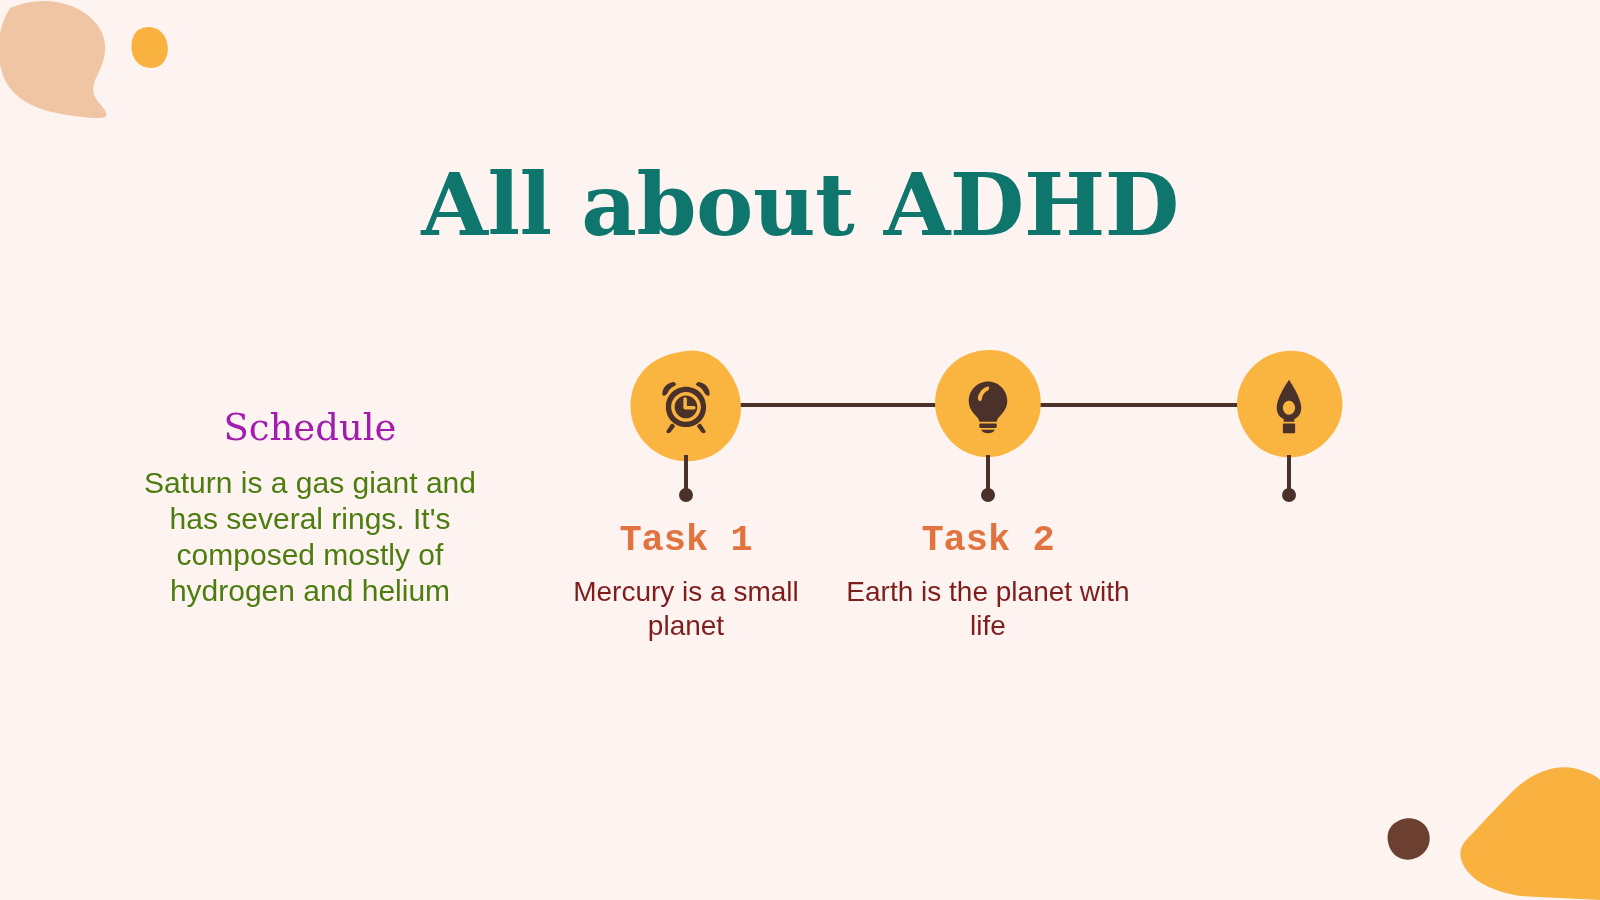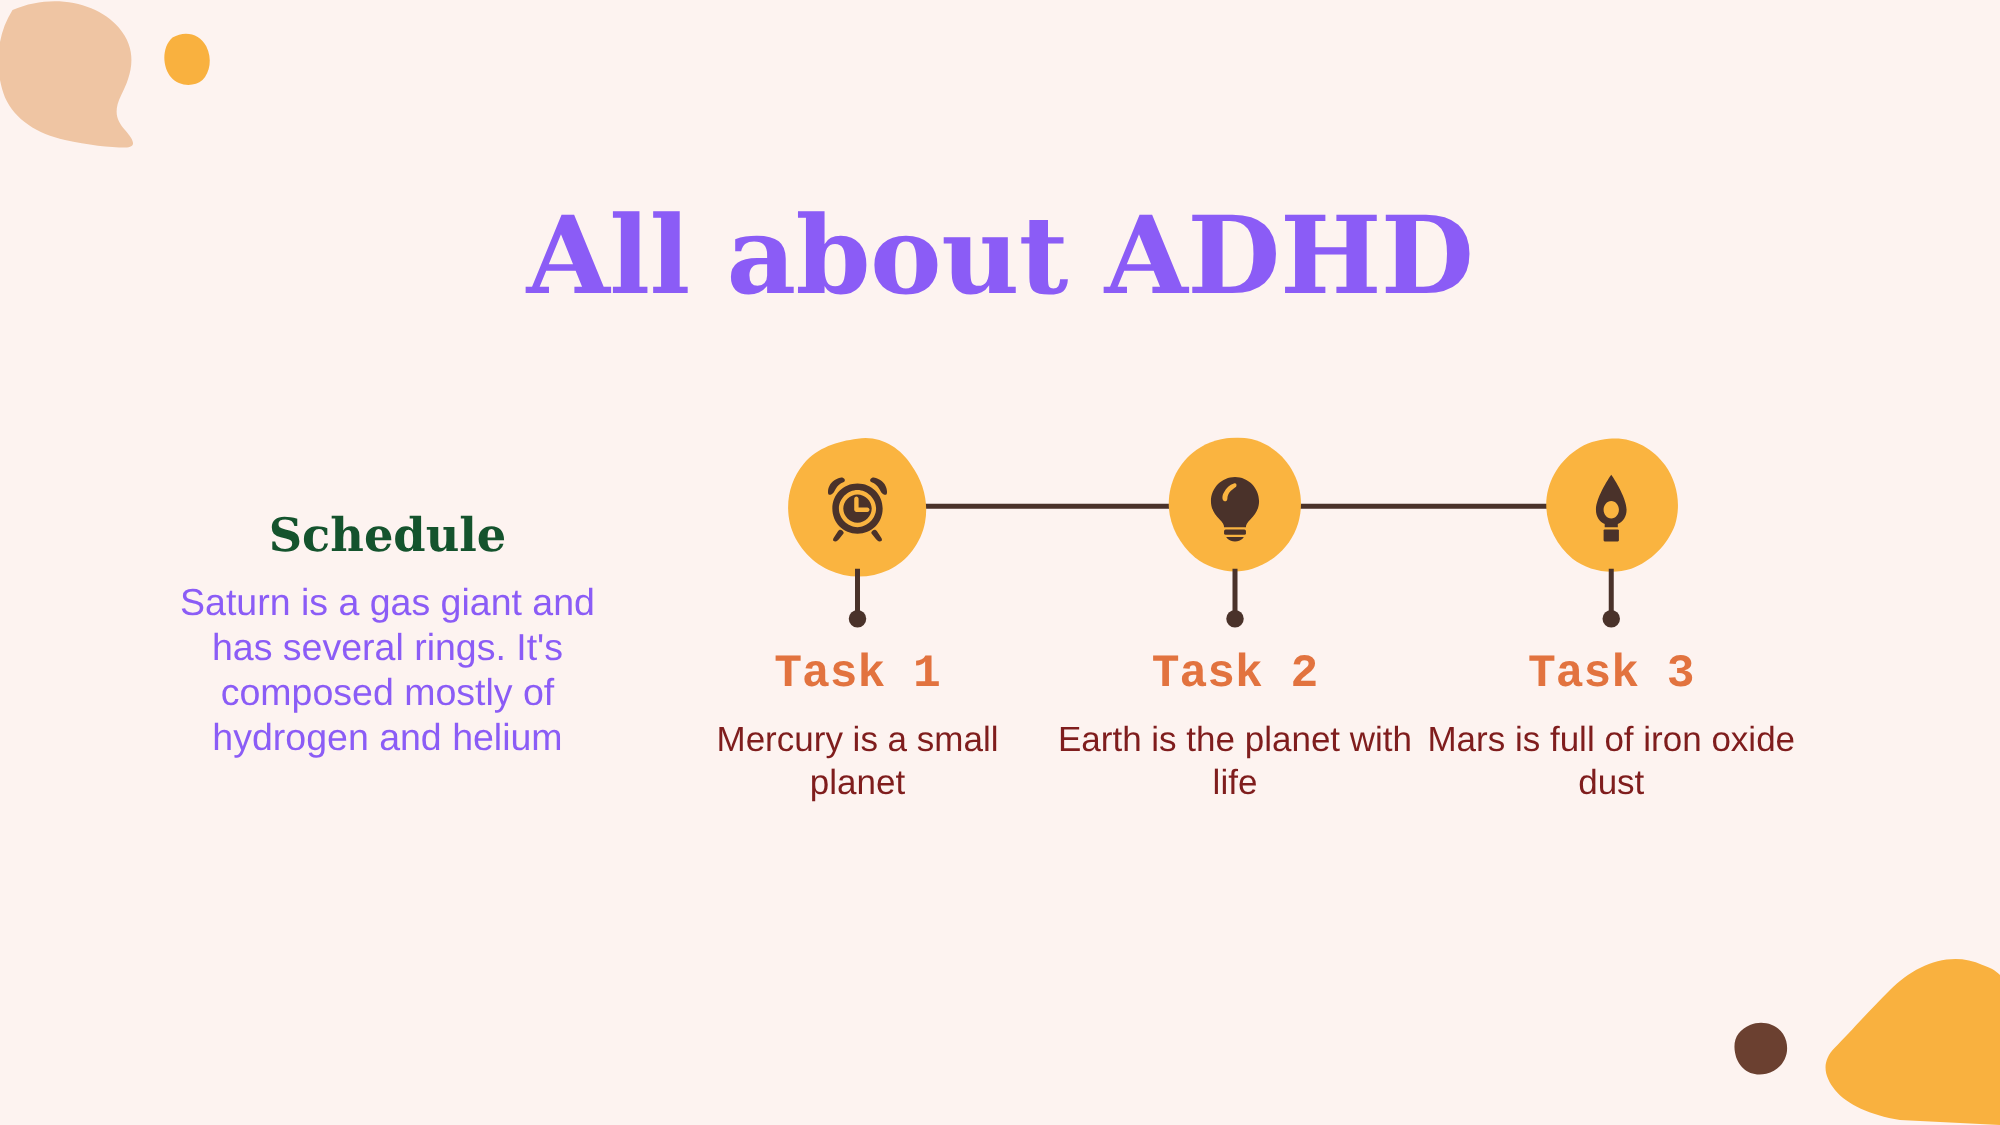--- a/index.html
+++ b/index.html
@@ -40,45 +40,45 @@
     position: absolute;
     top: 104px;
     left: 0;
     width: 1600px;
     text-align: center;
     font-family: "DejaVu Serif", "Liberation Serif", serif;
     font-weight: 700;
     font-size: 86px;
     line-height: 1.0;
     letter-spacing: -0.5px;
-    color: #8b5cf6;
+    color: #0f766e;
     white-space: nowrap;
   }
 
   
   .schedule-block {
     position: absolute;
     left: 135px;
     top: 408px;
     width: 350px;
     text-align: center;
   }
   .schedule-heading {
     font-family: "DejaVu Serif", "Liberation Serif", serif;
-    font-weight: 700;
+    font-weight: 400;
     font-size: 37px;
     line-height: 1.1;
-    color: #14532d;
+    color: #a21caf;
     margin: 0 0 16px 0;
   }
   .schedule-body {
     font-family: "Liberation Sans", sans-serif;
     font-size: 30px;
     line-height: 1.2;
-    color: #8b5cf6;
+    color: #4d7c0f;
     margin: 0;
   }
 
   
   .timeline {
     position: absolute;
     left: 0;
     top: 0;
     width: 1600px;
     height: 900px;
@@ -247,19 +247,15 @@
     <div class="task task-1">
       <h3 class="task-title">Task 1</h3>
       <p class="task-desc">Mercury is a small planet</p>
     </div>
 
     <div class="task task-2">
       <h3 class="task-title">Task 2</h3>
       <p class="task-desc">Earth is the planet with life</p>
     </div>
 
-    <div class="task task-3">
-      <h3 class="task-title">Task 3</h3>
-      <p class="task-desc">Mars is full of iron oxide dust</p>
-    </div>
 
   </div>
 </div>
 
 </body></html>

